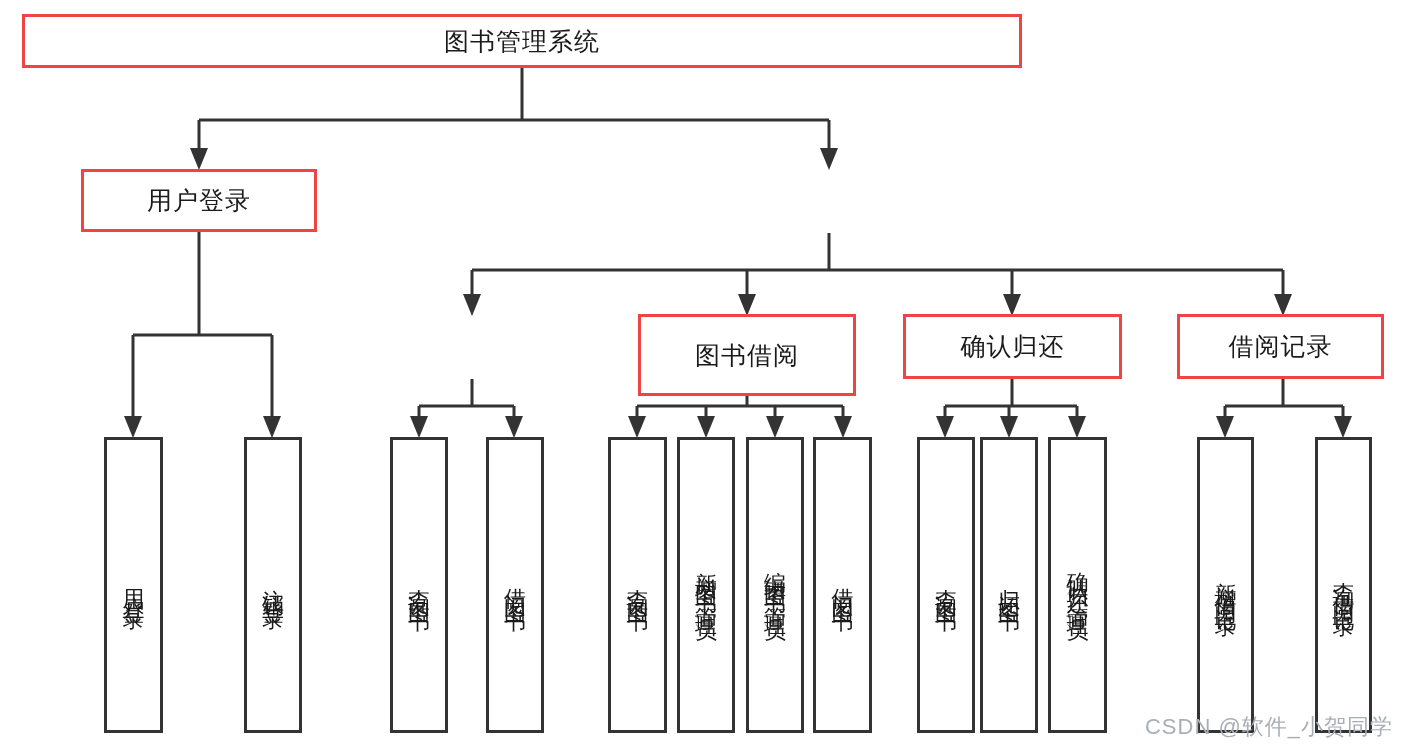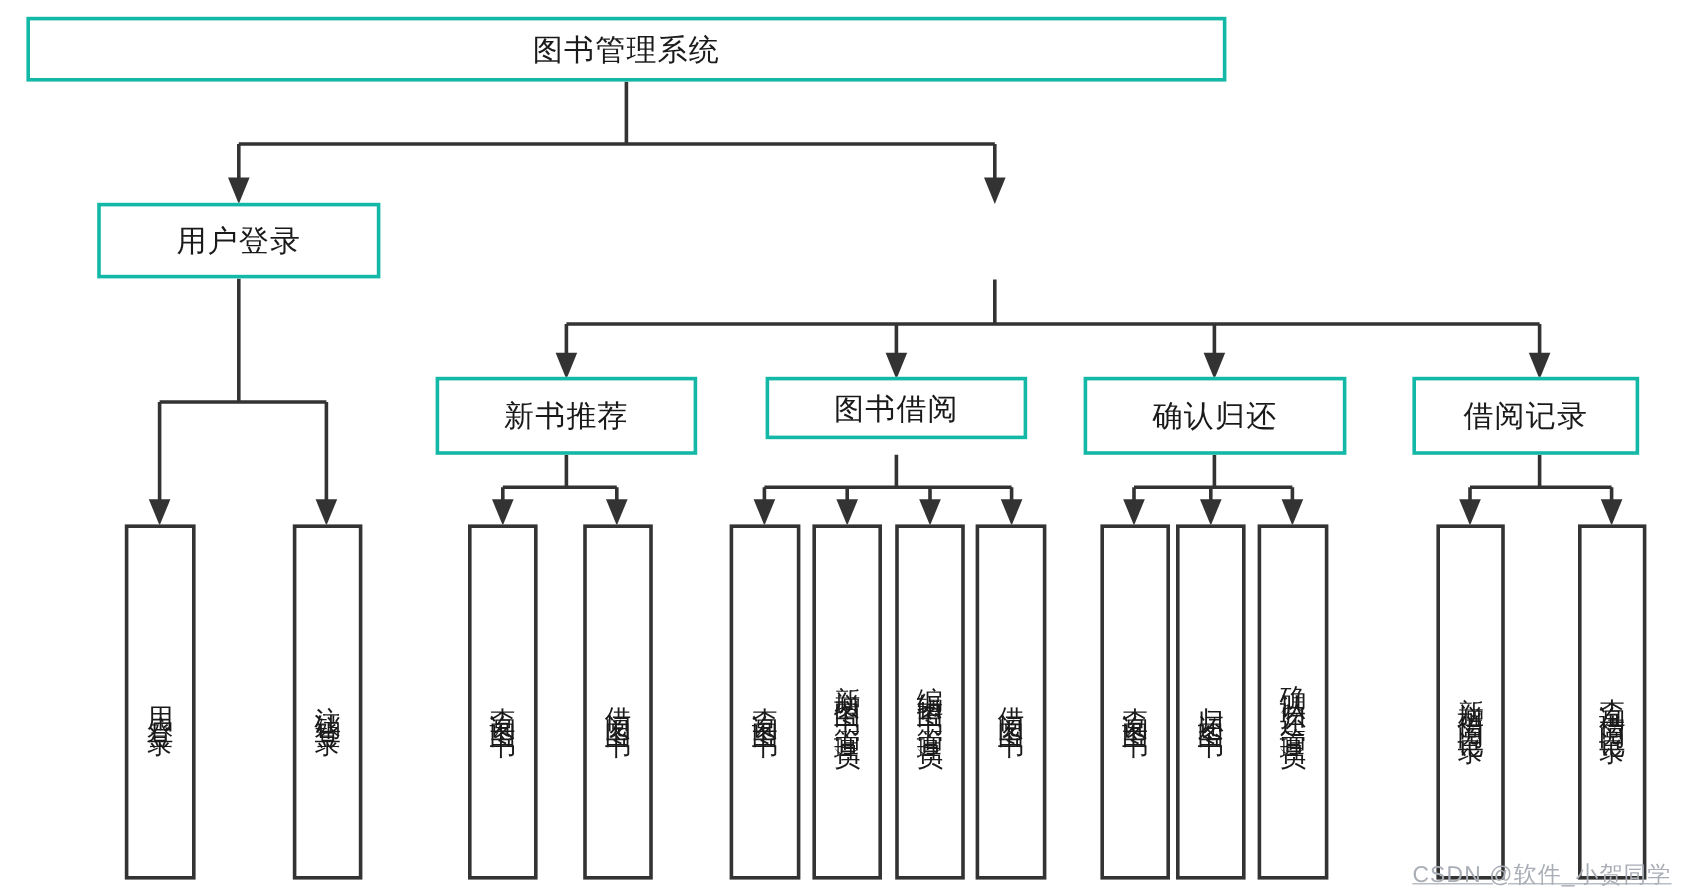--- a/index.html
+++ b/index.html
@@ -2,34 +2,34 @@
 <html><head>
 <meta charset="utf-8">
 <style>
   html,body{margin:0;padding:0;background:#ffffff;}
   .stage{
     position:relative;width:1405px;height:747px;background:#ffffff;overflow:hidden;
     font-family:"Liberation Sans",sans-serif;
   }
   svg.wires{position:absolute;left:0;top:0;width:1405px;height:747px;}
   .hbox{
-    position:absolute;box-sizing:border-box;border:3px solid #14b8a6;background:#ffffff;
+    position:absolute;box-sizing:border-box;border:3px solid #ef4444;background:#ffffff;
     display:flex;align-items:center;justify-content:center;
     font-size:25px;color:#1a1a1a;letter-spacing:1px;white-space:nowrap;
   }
   .vbox{
     position:absolute;box-sizing:border-box;border:3px solid #333333;background:#ffffff;
     writing-mode:vertical-rl;text-orientation:mixed;
     display:flex;align-items:center;justify-content:center;
     font-size:22px;letter-spacing:7px;color:#1a1a1a;white-space:nowrap;
     top:437px;height:296px;
   }
   .watermark{
     position:absolute;right:12px;bottom:5px;
-    font-size:19px;color:#a9aeb6;letter-spacing:1px;white-space:nowrap;text-decoration:underline;
+    font-size:22px;color:#a9aeb6;letter-spacing:1px;white-space:nowrap;
   }
 </style>
 </head>
 <body>
 
 <div class="stage">
 
   <svg class="wires" viewBox="0 0 1405 747" xmlns="http://www.w3.org/2000/svg">
     <path fill="none" stroke="#333333" stroke-width="3" d="
       M522 68 V120 M199 120 H829 M199 120 V150 M829 120 V150
@@ -59,24 +59,23 @@
       <polygon points="1068,416 1086,416 1077,438"></polygon>
       <polygon points="1216,416 1234,416 1225,438"></polygon>
       <polygon points="1334,416 1352,416 1343,438"></polygon>
     </g>
   </svg>
 
   <div class="hbox" style="left:22px;top:14px;width:1000px;height:54px">图书管理系统</div>
 
   <div class="hbox" style="left:81px;top:169px;width:236px;height:63px">用户登录</div>
 
-  <div class="hbox" style="left:363px;top:314px;width:218px;height:65px">新书推荐</div>
-  <div class="hbox" style="left:638px;top:314px;width:218px;height:52px">图书借阅</div>
+  <div class="hbox" style="left:638px;top:314px;width:218px;height:82px">图书借阅</div>
   <div class="hbox" style="left:903px;top:314px;width:219px;height:65px">确认归还</div>
-  <div class="hbox" style="left:1177px;top:314px;width:189px;height:65px">借阅记录</div>
+  <div class="hbox" style="left:1177px;top:314px;width:207px;height:65px">借阅记录</div>
 
   <div class="vbox" style="left:104px;width:59px">用户登录</div>
   <div class="vbox" style="left:244px;width:58px">注销登录</div>
 
   <div class="vbox" style="left:390px;width:58px">查询图书</div>
   <div class="vbox" style="left:486px;width:58px">借阅图书</div>
 
   <div class="vbox" style="left:608px;width:59px">查询图书</div>
   <div class="vbox" style="left:677px;width:58px">新增图书（管理员）</div>
   <div class="vbox" style="left:746px;width:58px">编辑图书（管理员）</div>

